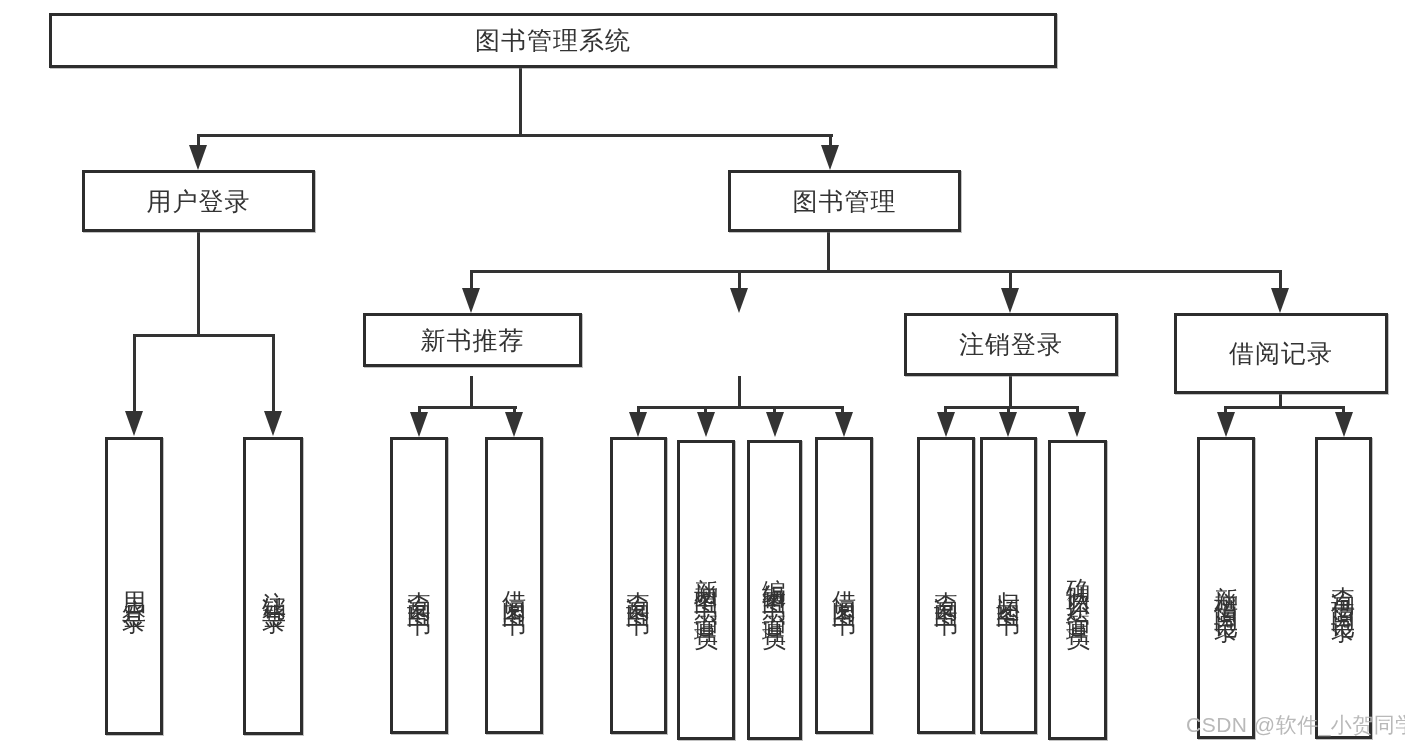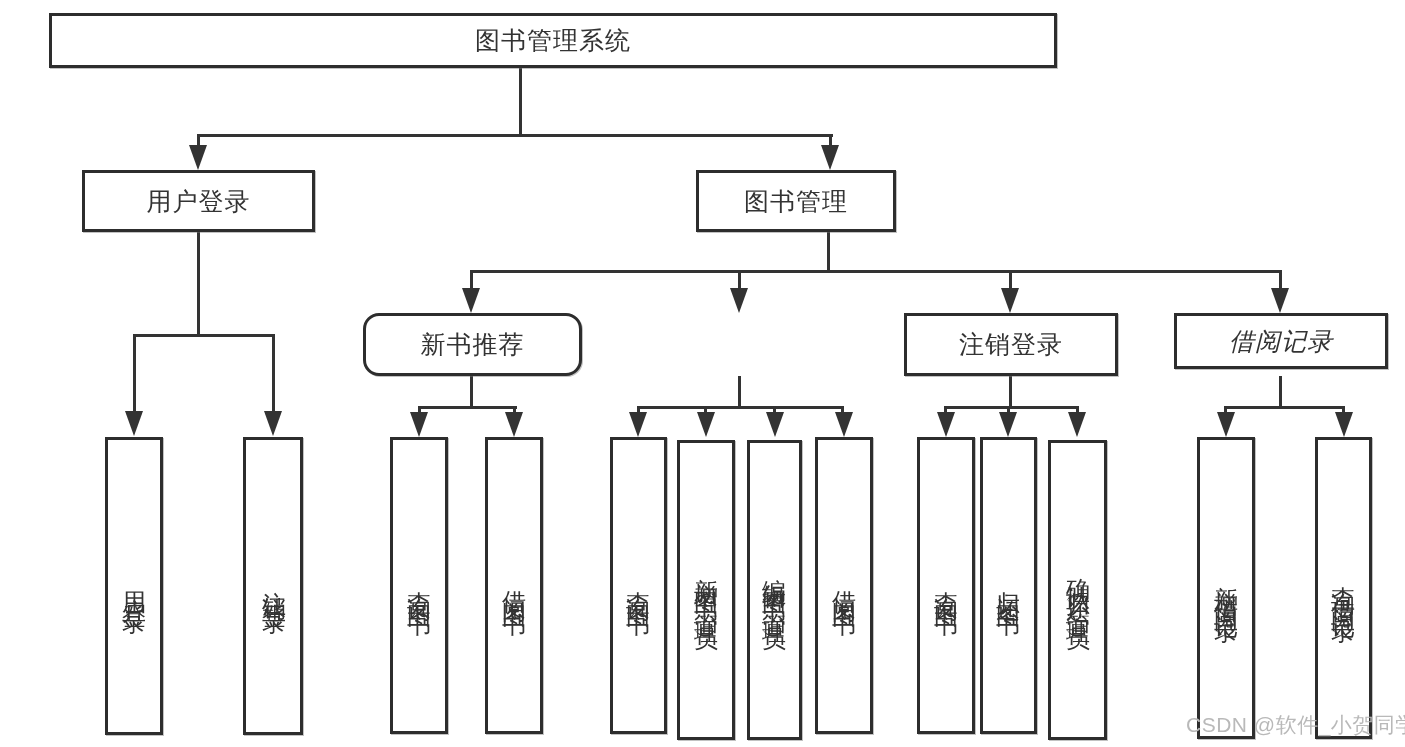--- a/index.html
+++ b/index.html
@@ -91,25 +91,25 @@
   <div class="vline" style="left:1279px;top:376px;height:33px;"></div>
   <div class="hline" style="left:1224px;top:406px;width:121px;"></div>
   <div class="vline" style="left:1224px;top:406px;height:10px;"></div>
   <div class="arrow" style="left:1217px;top:412px;"></div>
   <div class="vline" style="left:1342px;top:406px;height:10px;"></div>
   <div class="arrow" style="left:1335px;top:412px;"></div>
 
   <div class="box hbox" style="left:12px;top:13px;width:1008px;height:55px;margin-left:37px;">图书管理系统</div>
 
   <div class="box hbox" style="left:82px;top:170px;width:233px;height:62px;">用户登录</div>
-  <div class="box hbox" style="left:696px;top:170px;width:200px;height:62px;">图书管理</div>
+  <div class="box hbox" style="left:728px;top:170px;width:233px;height:62px;">图书管理</div>
 
-  <div class="box hbox" style="left:363px;top:313px;width:219px;height:63px;border-radius:16px;">新书推荐</div>
+  <div class="box hbox" style="left:363px;top:313px;width:219px;height:54px;">新书推荐</div>
   <div class="box hbox" style="left:904px;top:313px;width:214px;height:63px;">注销登录</div>
-  <div class="box hbox" style="left:1174px;top:313px;width:214px;height:56px;font-style:italic;">借阅记录</div>
+  <div class="box hbox" style="left:1174px;top:313px;width:214px;height:81px;">借阅记录</div>
 
   <div class="box vbox" style="left:105px;top:437px;width:58px;height:298px;">用户登录</div>
   <div class="box vbox" style="left:243px;top:437px;width:60px;height:298px;">注销登录</div>
 
   <div class="box vbox" style="left:390px;top:437px;width:58px;height:297px;">查询图书</div>
   <div class="box vbox" style="left:485px;top:437px;width:58px;height:297px;">借阅图书</div>
 
   <div class="box vbox" style="left:610px;top:437px;width:57px;height:297px;">查询图书</div>
   <div class="box vbox" style="left:677px;top:440px;width:58px;height:300px;">新增图书（管理员）</div>
   <div class="box vbox" style="left:747px;top:440px;width:55px;height:300px;line-height:49px;">编辑图书（管理员）</div>

